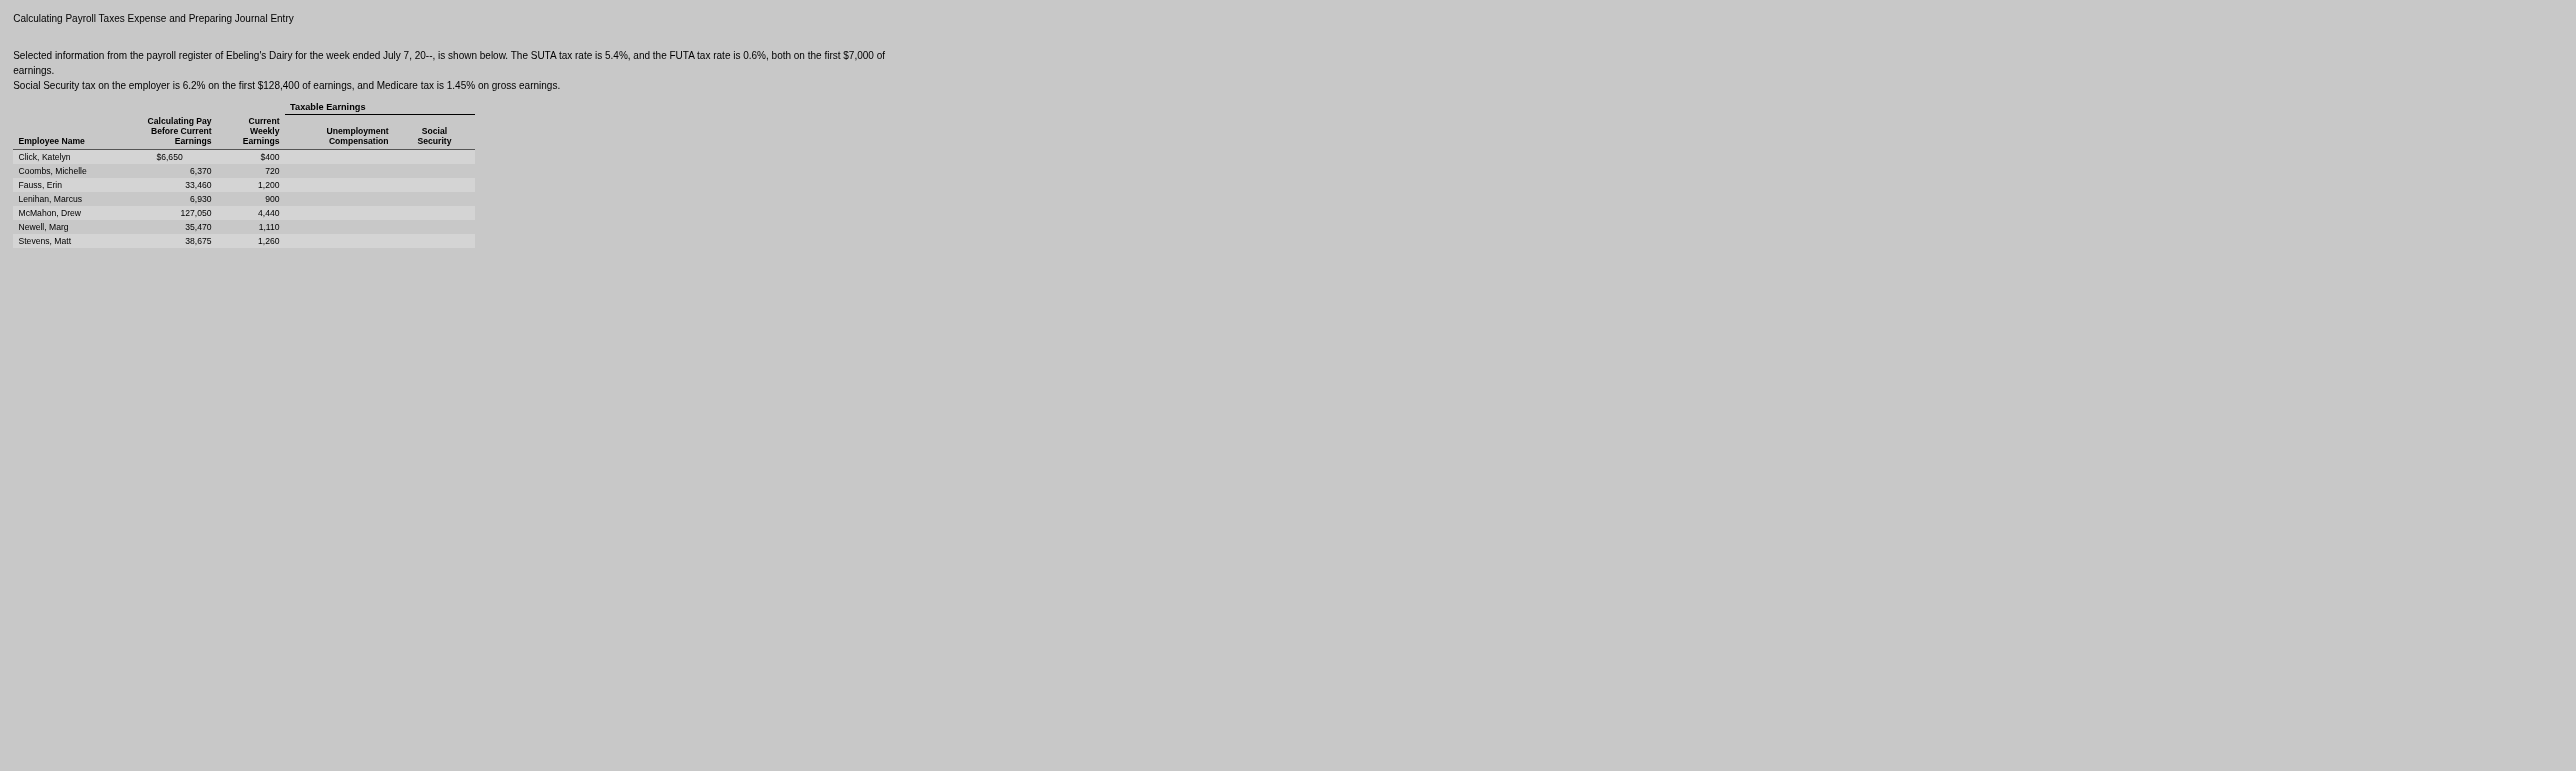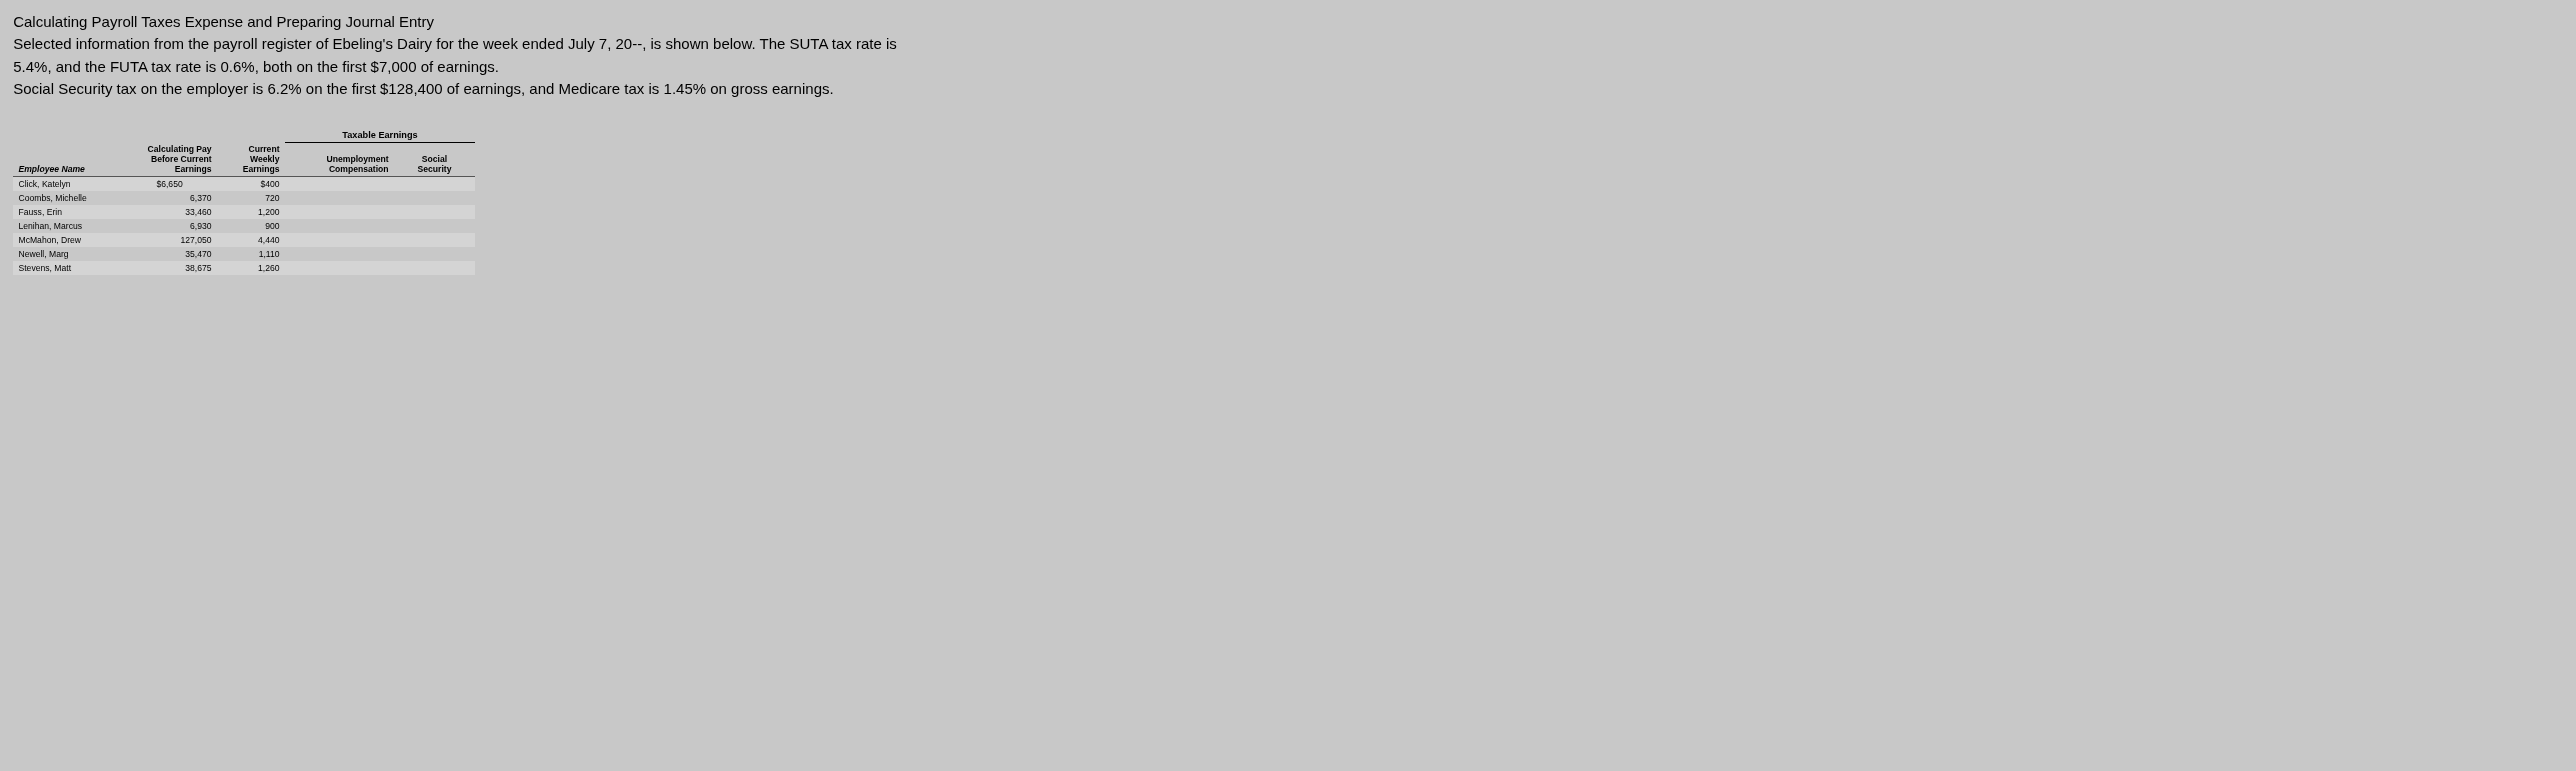--- a/index.html
+++ b/index.html
@@ -11,30 +11,30 @@
     body {
       background-color: #c8c8c8;
       font-family: Arial, sans-serif;
       font-size: 9.2px;
       color: #000;
       padding: 13.2px;
       min-width: 792px;
     }
 
     .page-title {
-      font-size: 15px;
+      font-size: 10px;
       font-weight: normal;
-      margin-bottom: 3px;
+      margin-bottom: 24px;
       color: #000;
     }
 
     .description {
-      font-size: 15px;
+      font-size: 10px;
       line-height: 1.5;
-      margin-bottom: 28px;
+      margin-bottom: 8px;
       max-width: 891px;
     }
 
     .table-section {
       margin-top: 6.6px;
     }
 
     table {
       border-collapse: collapse;
       width: auto;
@@ -94,24 +94,24 @@
   <span>Social Security tax on the employer is 6.2% on the first $128,400 of earnings, and Medicare tax is 1.45% on gross earnings.</span>
 </div>
 
 <div class="table-section">
   <table>
     <thead>
       <tr>
         <th class="col-employee"></th>
         <th class="col-cumulative"></th>
         <th class="col-current"></th>
-        <th colspan="2" style="text-align:center; font-weight:bold; font-size:9.2px; border-bottom: 0.7px solid #000; padding-bottom:2px;">Taxable Earnings</th>
+        <th colspan="2" style="text-align:left; font-weight:bold; font-size:9.2px; border-bottom: 0.7px solid #000; padding-bottom:2px;">Taxable Earnings</th>
       </tr>
       <tr class="col-header-row">
-        <th class="col-employee" style="text-align:left;font-style:italic;">
+        <th class="col-employee" style="text-align:left;">
           <span>Employee Name</span>
         </th>
         <th class="col-cumulative" style="text-align:right;">
           <span>Calculating Pay</span><br>
           <span>Before Current</span><br>
           <span>Earnings</span>
         </th>
         <th class="col-current" style="text-align:right;">
           <span>Current</span><br>
           <span>Weekly</span><br>

